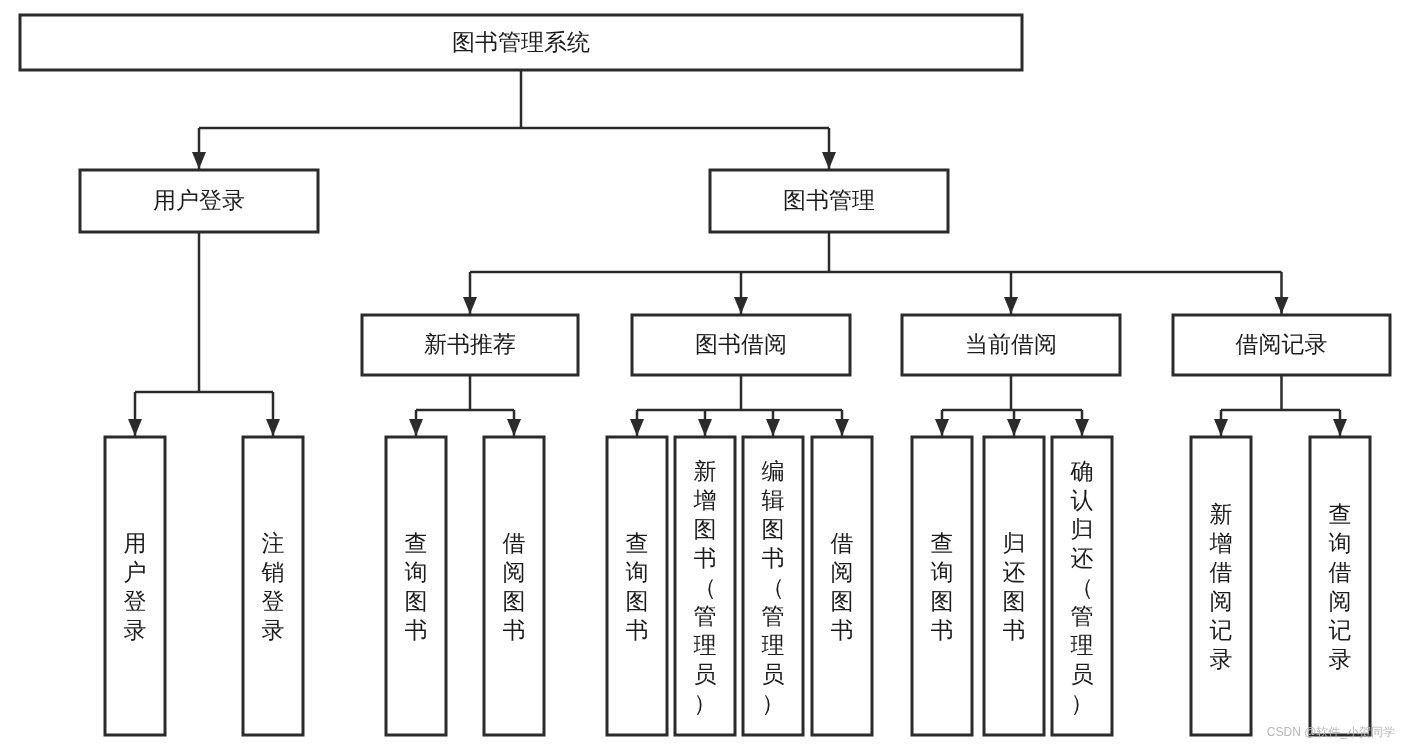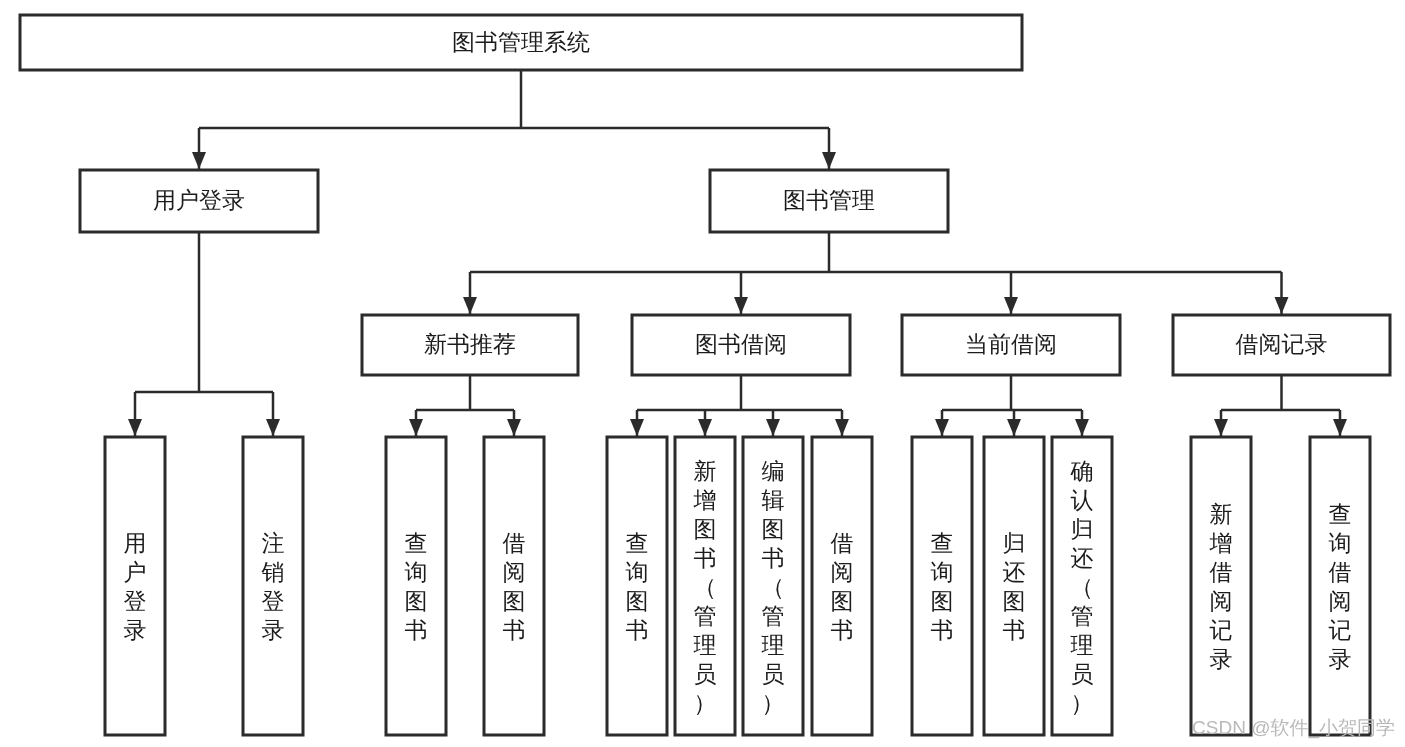--- a/index.html
+++ b/index.html
@@ -47,21 +47,21 @@
   }
   .arrow-head {
     fill: #2b2b2b;
     stroke: none;
   }
   .watermark {
     position: absolute;
     right: 10px;
     bottom: 6px;
     font-family: "Liberation Sans", "DejaVu Sans", sans-serif;
-    font-size: 19px;
+    font-size: 12px;
     color: #b9b9b9;
     white-space: nowrap;
     pointer-events: none;
   }
 </style>
 </head>
 <body>
 
 <svg id="diagram" viewBox="0 0 1405 747" xmlns="http://www.w3.org/2000/svg">
   <g id="connector-layer">

